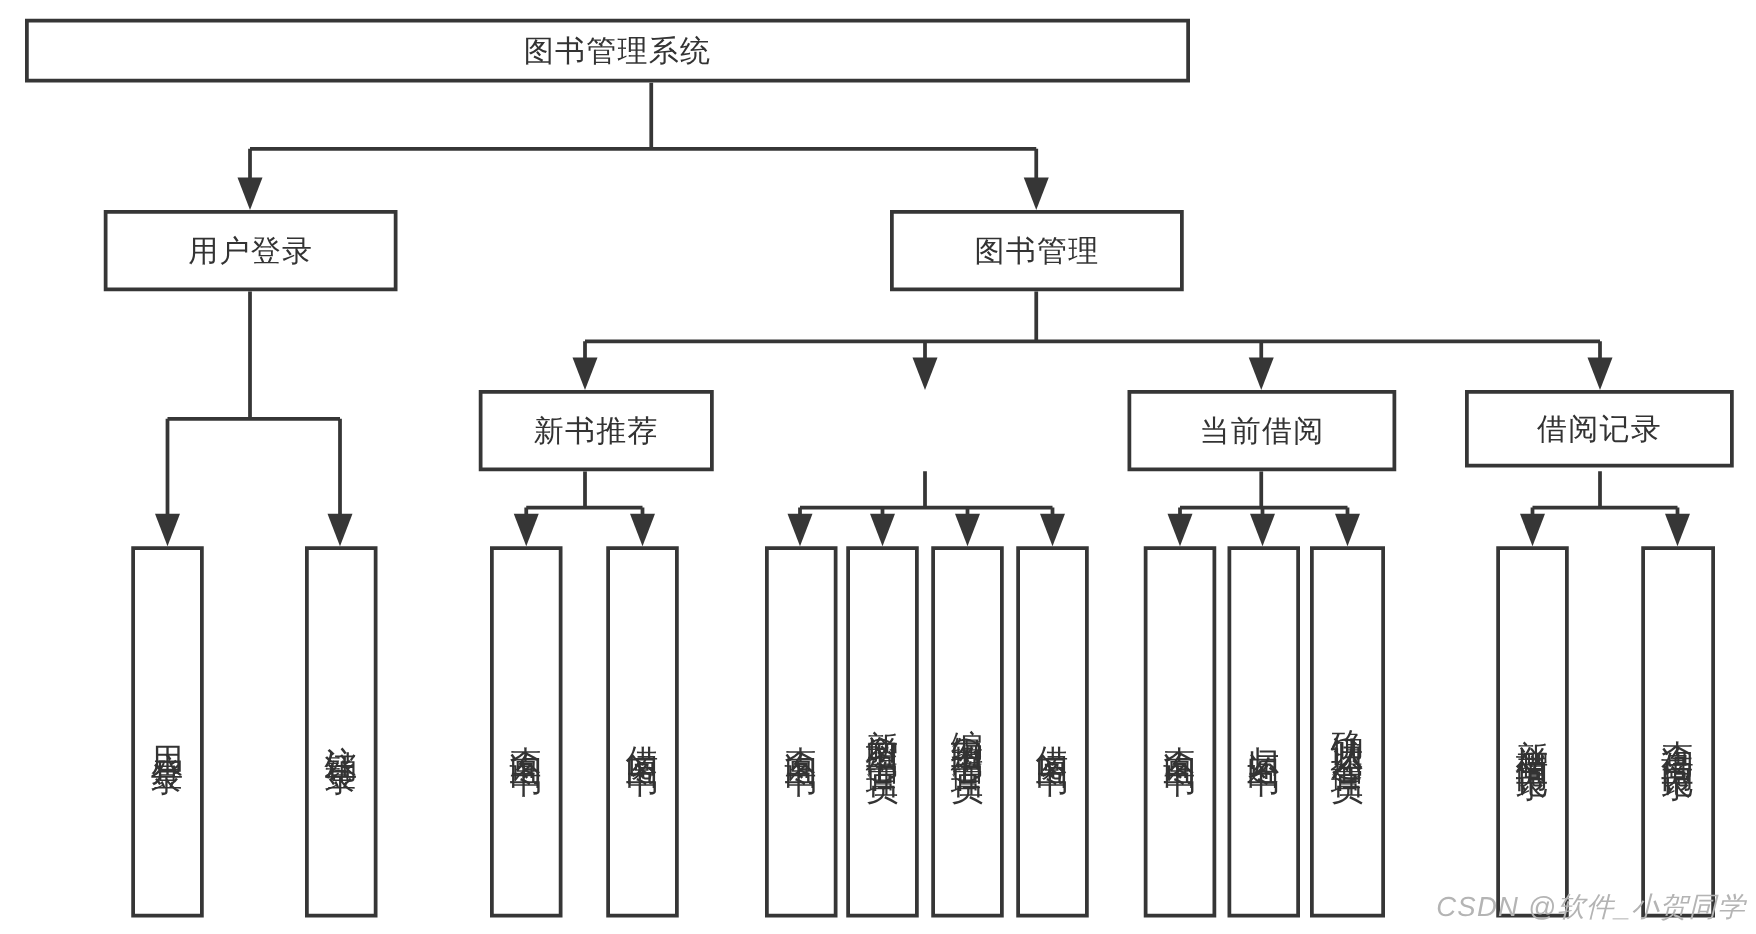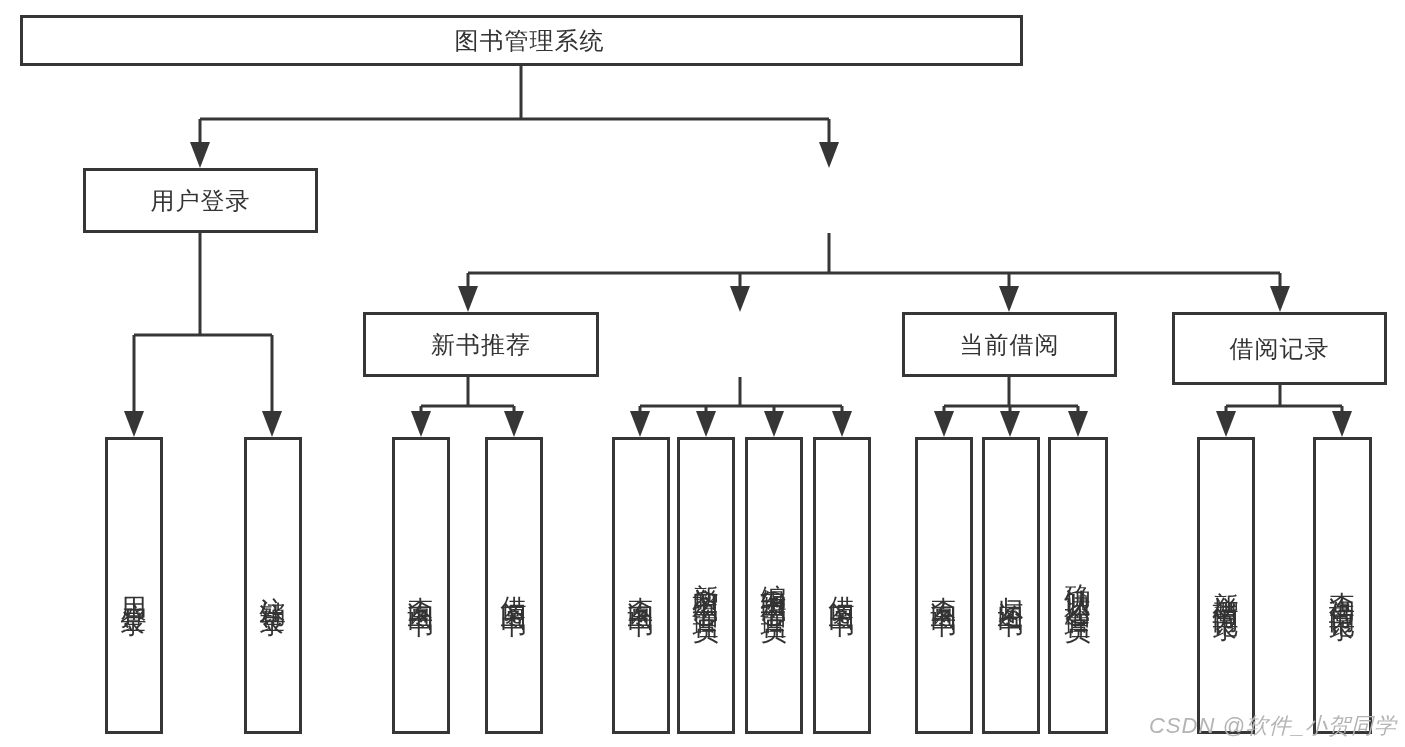--- a/index.html
+++ b/index.html
@@ -92,35 +92,38 @@
       <polygon points="1000,411 1020,411 1010,437"></polygon>
       <polygon points="1068,411 1088,411 1078,437"></polygon>
     </g>
     <g>
       <path d="M1280 377 V406 M1226 406 H1342 M1226 406 V414 M1342 406 V414"></path>
       <polygon points="1216,411 1236,411 1226,437"></polygon>
       <polygon points="1332,411 1352,411 1342,437"></polygon>
     </g>
   </svg>
 
-  <div class="box hbox" style="left:20px;top:15px;width:1003px;height:51px;padding-left:16px;">
+  <div class="box hbox" style="left:20px;top:15px;width:932px;height:51px;padding-left:16px;">
     <span>图书管理系统</span>
   </div>
 
   <div class="box hbox" style="left:83px;top:168px;width:235px;height:65px;">
     <span>用户登录</span>
   </div>
+  <div class="box hbox" style="left:712px;top:168px;width:235px;height:65px;">
+    <span>图书管理</span>
+  </div>
 
-  <div class="box hbox" style="left:363px;top:312px;width:236px;height:65px;">
+  <div class="box hbox" style="left:383px;top:312px;width:188px;height:65px;">
     <span>新书推荐</span>
   </div>
   <div class="box hbox" style="left:902px;top:312px;width:215px;height:65px;">
     <span>当前借阅</span>
   </div>
-  <div class="box hbox" style="left:1172px;top:312px;width:215px;height:73px;">
+  <div class="box hbox" style="left:1172px;top:312px;width:215px;height:62px;">
     <span>借阅记录</span>
   </div>
 
   <div class="box leaf" style="left:105px;top:437px;width:58px;height:297px;">
     <span>用户登录</span>
   </div>
   <div class="box leaf" style="left:244px;top:437px;width:58px;height:297px;">
     <span>注销登录</span>
   </div>
 

